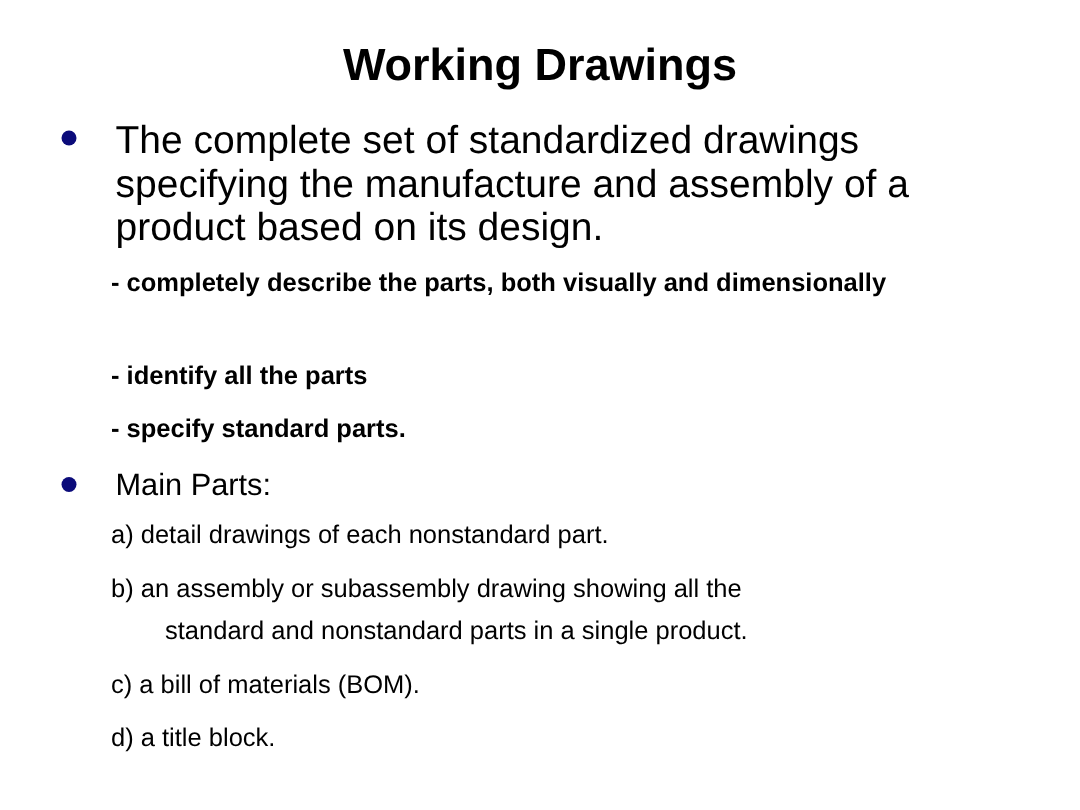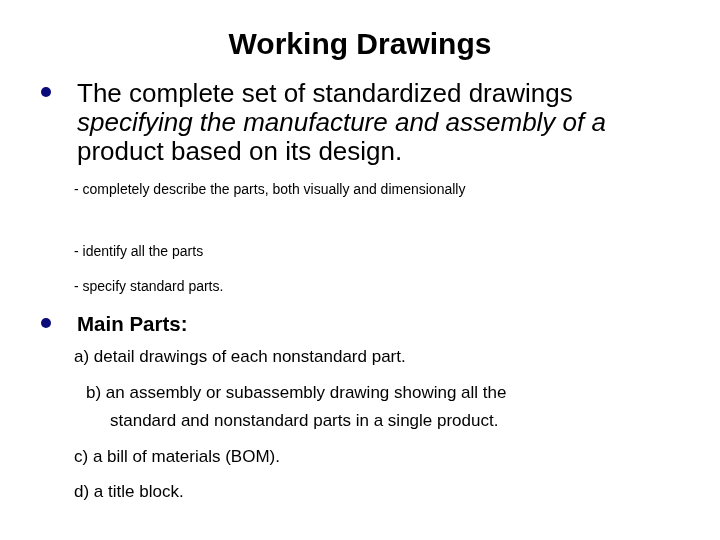--- a/index.html
+++ b/index.html
@@ -37,50 +37,51 @@
       border-radius: 50%;
       background: #0b0b7a;
     }
     .main-text {
       position: absolute;
       font-size: 26px;
       line-height: 29px;
     }
     .sub-text {
       position: absolute;
-      font-size: 14px;
+      font-size: 17px;
       line-height: 22px;
       white-space: nowrap;
+      font-weight: bold;
     }
     .part-text {
       position: absolute;
       font-size: 17px;
       line-height: 26px;
       white-space: nowrap;
     }
-    .bold { font-weight: bold; }
+    .bold { font-weight: normal; }
   </style>
 </head>
 <body>
 
 <div class="slide">
 
   <div class="title">Working Drawings</div>
 
   <div class="bullet-dot" style="left:41px; top:87px;"></div>
   <div class="main-text" style="left:77px; top:79px;">The complete set of standardized drawings</div>
-  <div class="main-text" style="left:77px; top:108px;font-style:italic;">specifying the manufacture and assembly of a</div>
+  <div class="main-text" style="left:77px; top:108px;">specifying the manufacture and assembly of a</div>
   <div class="main-text" style="left:77px; top:137px;">product based on its design.</div>
 
   <div class="sub-text" style="left:74px; top:178px;">- completely describe the parts, both visually and dimensionally</div>
   <div class="sub-text" style="left:74px; top:240px;">- identify all the parts</div>
   <div class="sub-text" style="left:74px; top:275px;">- specify standard parts.</div>
 
   <div class="bullet-dot" style="left:41px; top:318px;"></div>
   <div class="main-text bold" style="left:77px; top:309px; font-size:20.5px;">Main Parts:</div>
 
   <div class="part-text" style="left:74px; top:344px;">a) detail drawings of each nonstandard part.</div>
-  <div class="part-text" style="left:86px; top:380px;">b) an assembly or subassembly drawing showing all the</div>
+  <div class="part-text" style="left:74px; top:380px;">b) an assembly or subassembly drawing showing all the</div>
   <div class="part-text" style="left:110px; top:408px;">standard and nonstandard parts in a single product.</div>
   <div class="part-text" style="left:74px; top:444px;">c) a bill of materials (BOM).</div>
   <div class="part-text" style="left:74px; top:479px;">d) a title block.</div>
 
 </div>
 
 </body></html>

